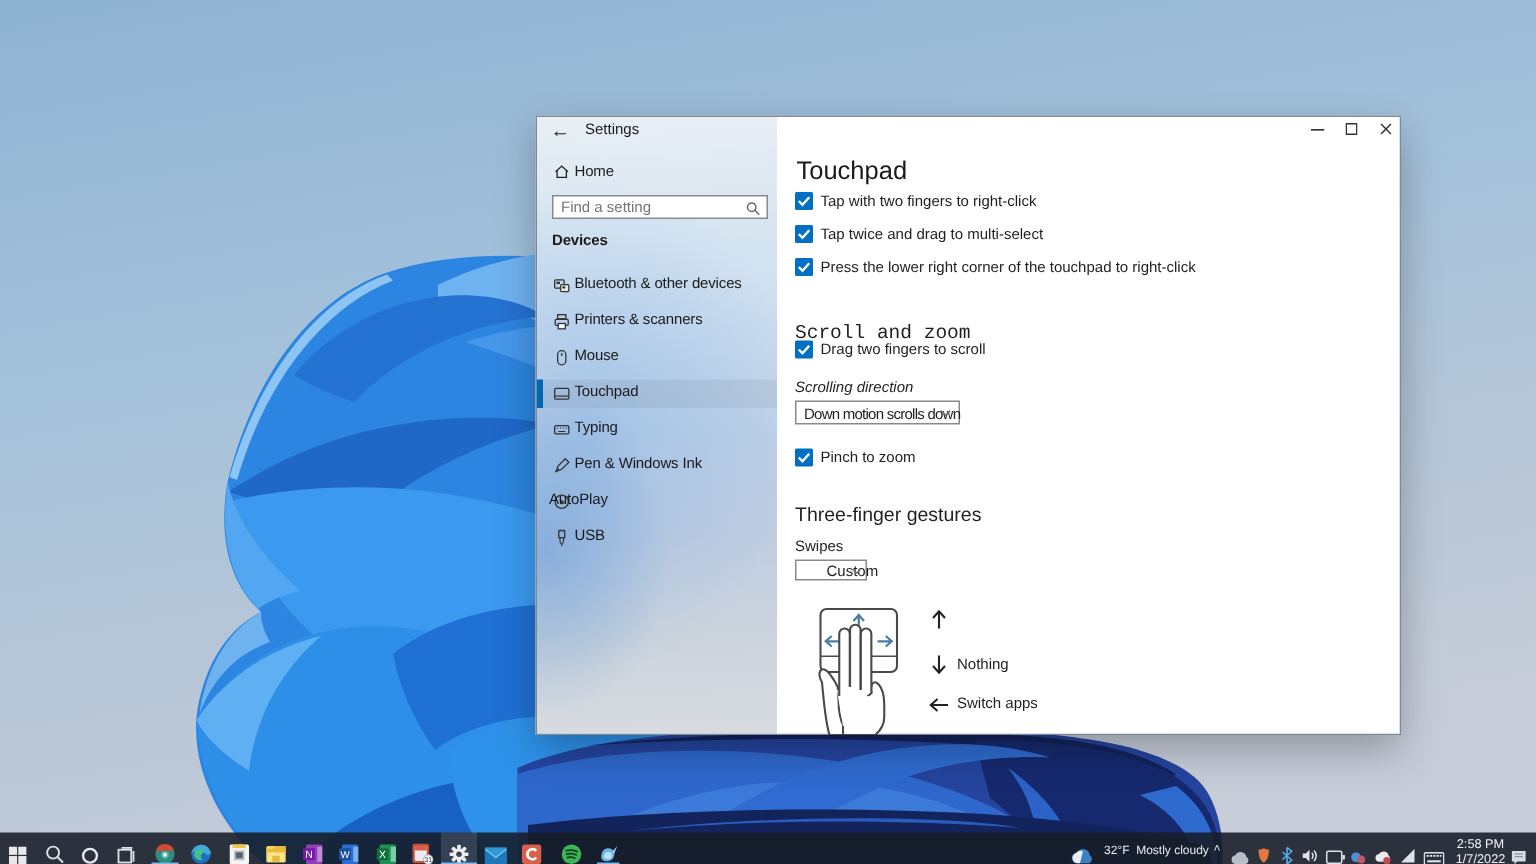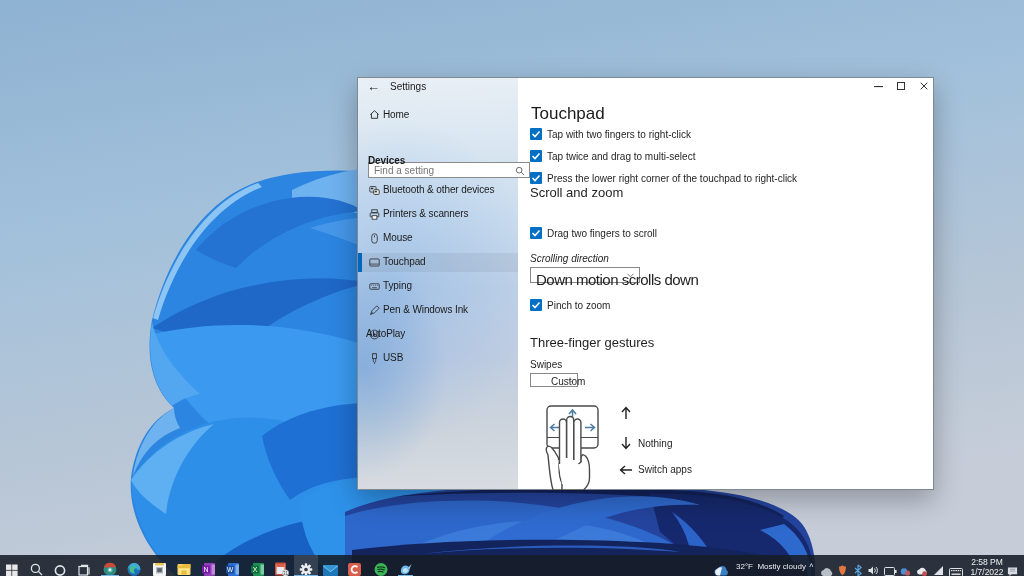--- a/index.html
+++ b/index.html
@@ -101,21 +101,21 @@
       </svg>
   <svg class="titlebit" style="left:562px; top:4px;" width="8" height="8" viewBox="0 0 8 8">
         <path d="M0.7 0.7 L7.3 7.3 M7.3 0.7 L0.7 7.3" stroke="#333" stroke-width="1"></path>
       </svg>
 
   <svg class="navico" style="top:30px;" viewBox="0 0 16 16">
         <path d="M2 8 L8 2.5 L14 8 M3.5 7 V13.5 H12.5 V7" fill="none" stroke="#222" stroke-width="1.3"></path>
       </svg>
   <span class="navtxt" style="left:25px; top:31px;">Home</span>
 
-  <div style="position:absolute; left:10px; top:52px; width:162px; height:16px; background:#fff; border:1px solid #8a8a8a;margin-top:32px;">
+  <div style="position:absolute; left:10px; top:52px; width:144px; height:16px; background:#fff; border:1px solid #8a8a8a;">
     <span style="position:absolute; left:5px; top:2px; font-size:10px; color:#767676;">Find a setting</span>
     <svg style="position:absolute; right:4px; top:3px;" width="10" height="10" viewBox="0 0 12 12">
           <circle cx="5" cy="5" r="3.4" fill="none" stroke="#6a6a6a" stroke-width="1.2"></circle>
           <path d="M7.6 7.6 L11 11" stroke="#6a6a6a" stroke-width="1.2"></path>
         </svg>
   </div>
 
   <span class="navtxt" style="left:10px; top:77px; font-weight:bold;">Devices</span>
 
   <svg class="navico" style="top:106px;" viewBox="0 0 14 14">
@@ -181,32 +181,32 @@
       </div>
   <span class="lbl" style="left:189px; top:73px;">Tap twice and drag to multi-select</span>
 
   <div class="chk" style="left:172px; top:94px;">
         <svg width="10" height="10" viewBox="0 0 10 10">
           <path d="M1.5 5 L4 7.5 L8.5 2.5" fill="none" stroke="#fff" stroke-width="1.6"></path>
         </svg>
       </div>
   <span class="lbl" style="left:189px; top:95px;">Press the lower right corner of the touchpad to right-click</span>
 
-  <span class="h2" style="left:172px; top:107px;">Scroll and zoom</span>
+  <span class="h2" style="left:172px; top:136px;font-family:Liberation Mono, monospace;">Scroll and zoom</span>
 
   <div class="chk" style="left:172px; top:149px;">
         <svg width="10" height="10" viewBox="0 0 10 10">
           <path d="M1.5 5 L4 7.5 L8.5 2.5" fill="none" stroke="#fff" stroke-width="1.6"></path>
         </svg>
       </div>
   <span class="lbl" style="left:189px; top:150px;">Drag two fingers to scroll</span>
 
   <span class="lbl" style="left:172px; top:175px;font-style:italic;">Scrolling direction</span>
   <div class="dd" style="left:172px; top:189px; width:110px; height:16px;">
-    <span style="position:absolute; left:5px; top:3px; font-size:15px; white-space:nowrap; letter-spacing:-0.5px;">Down motion scrolls down</span>
+    <span style="position:absolute; left:5px; top:3px; font-size:10px; white-space:nowrap; letter-spacing:-0.5px;">Down motion scrolls down</span>
     <svg style="position:absolute; right:5px; top:5px;" width="7" height="5" viewBox="0 0 8 5">
           <path d="M0.5 0.5 L4 4 L7.5 0.5" fill="none" stroke="#777" stroke-width="1.1"></path>
         </svg>
   </div>
 
   <div class="chk" style="left:172px; top:221px;">
         <svg width="10" height="10" viewBox="0 0 10 10">
           <path d="M1.5 5 L4 7.5 L8.5 2.5" fill="none" stroke="#fff" stroke-width="1.6"></path>
         </svg>
       </div>

